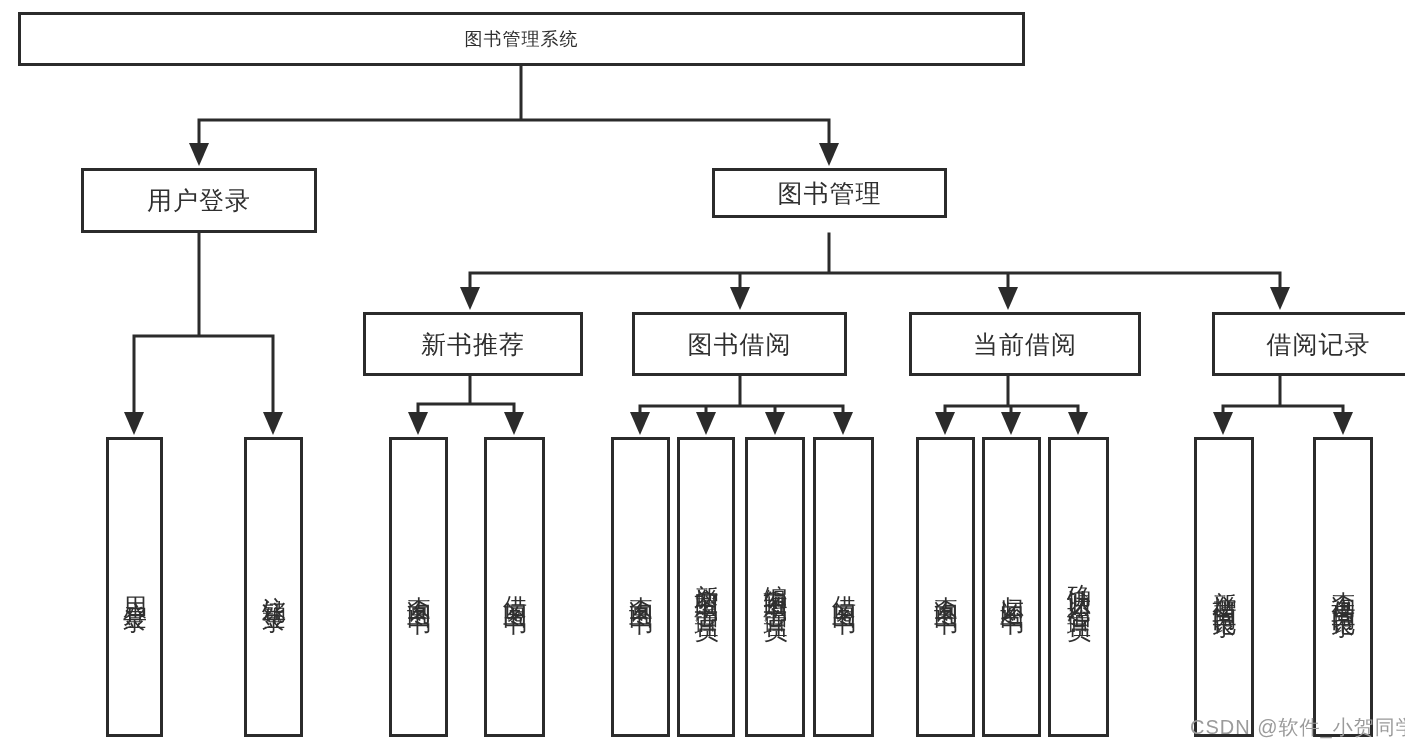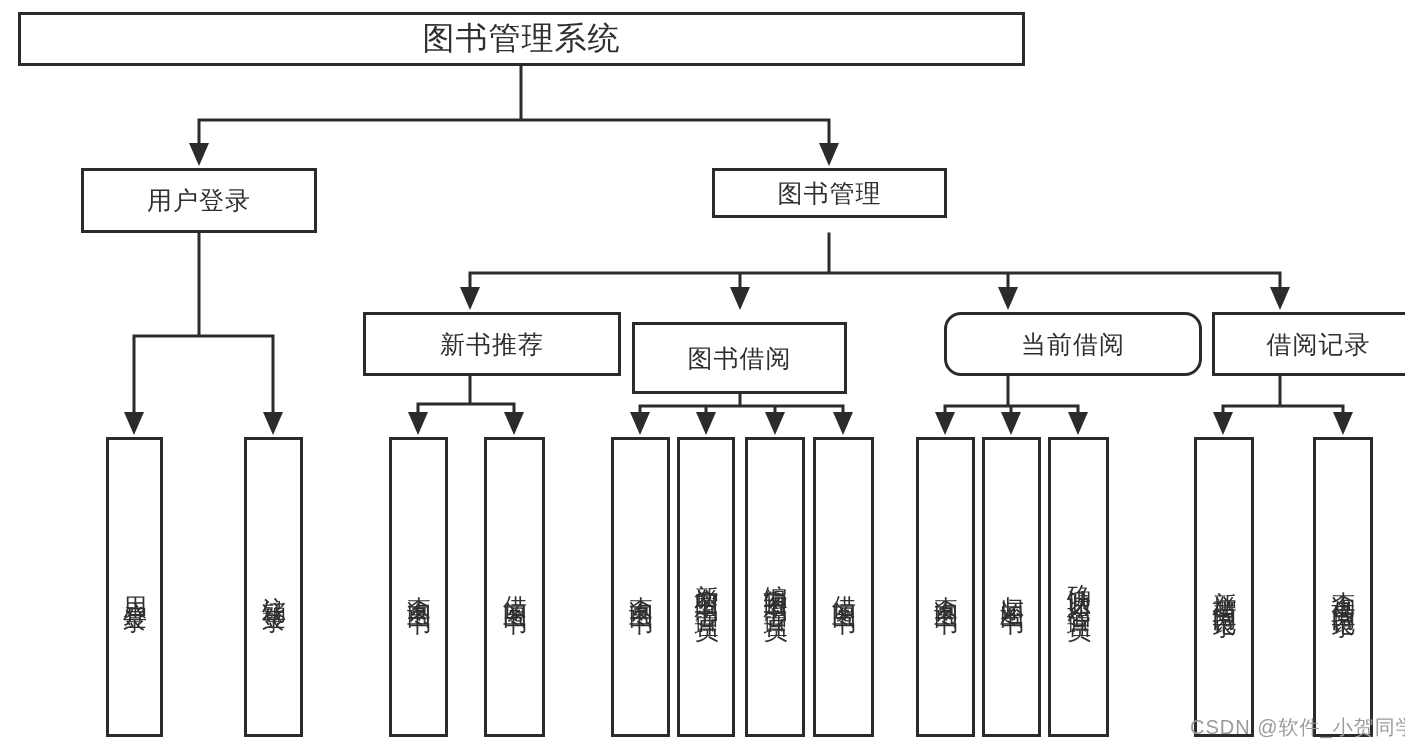--- a/index.html
+++ b/index.html
@@ -21,21 +21,21 @@
   .connectors polygon{fill:var(--line);stroke:none;}
   .box{
     position:absolute;
     box-sizing:border-box;
     border:3px solid var(--line);
     background:var(--bg);
     display:flex;align-items:center;justify-content:center;
     color:var(--text);
   }
   .hlabel{font-size:25px;letter-spacing:1px;white-space:nowrap;}
-  .root .hlabel{font-size:32px;}
+  .root .hlabel{font-size:18px;}
   .vbox .vlabel{
     writing-mode:vertical-rl;
     text-orientation:mixed;
     font-size:24px;
     letter-spacing:5px;
     line-height:1.2;
     white-space:nowrap;
   }
   .watermark{
     position:absolute;
@@ -88,27 +88,27 @@
     <span class="hlabel">图书管理系统</span>
   </div>
 
   <div class="box" style="left:81px;top:168px;width:236px;height:65px;">
     <span class="hlabel">用户登录</span>
   </div>
   <div class="box" style="left:712px;top:168px;width:235px;height:50px;">
     <span class="hlabel">图书管理</span>
   </div>
 
-  <div class="box" style="left:363px;top:312px;width:258px;height:64px;">
+  <div class="box" style="left:363px;top:312px;width:220px;height:64px;">
     <span class="hlabel">新书推荐</span>
   </div>
-  <div class="box" style="left:632px;top:312px;width:215px;height:72px;margin-top:10px;">
+  <div class="box" style="left:632px;top:312px;width:215px;height:64px;">
     <span class="hlabel">图书借阅</span>
   </div>
-  <div class="box" style="left:944px;top:312px;width:258px;height:64px;border-radius:17px;">
+  <div class="box" style="left:909px;top:312px;width:232px;height:64px;">
     <span class="hlabel">当前借阅</span>
   </div>
   <div class="box" style="left:1172px;top:312px;width:213px;height:64px;margin-left:40px;">
     <span class="hlabel">借阅记录</span>
   </div>
 
   <div class="box vbox" style="left:106px;top:437px;width:57px;height:300px;">
     <span class="vlabel">用户登录</span>
   </div>
   <div class="box vbox" style="left:244px;top:437px;width:59px;height:300px;">

